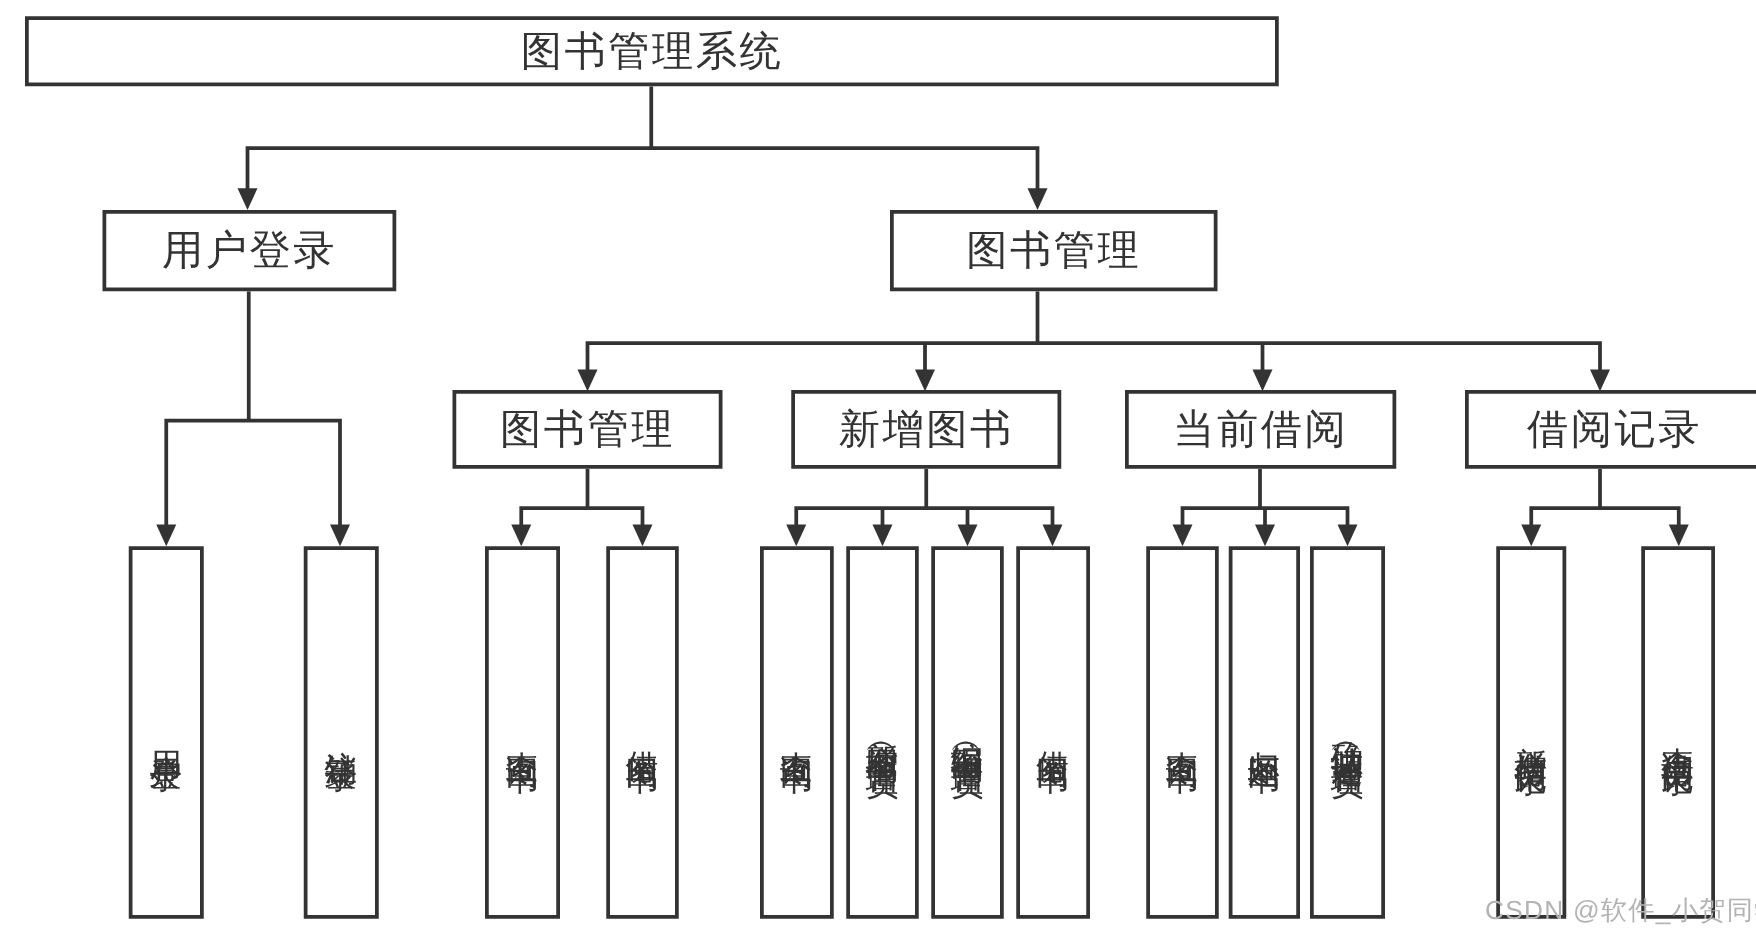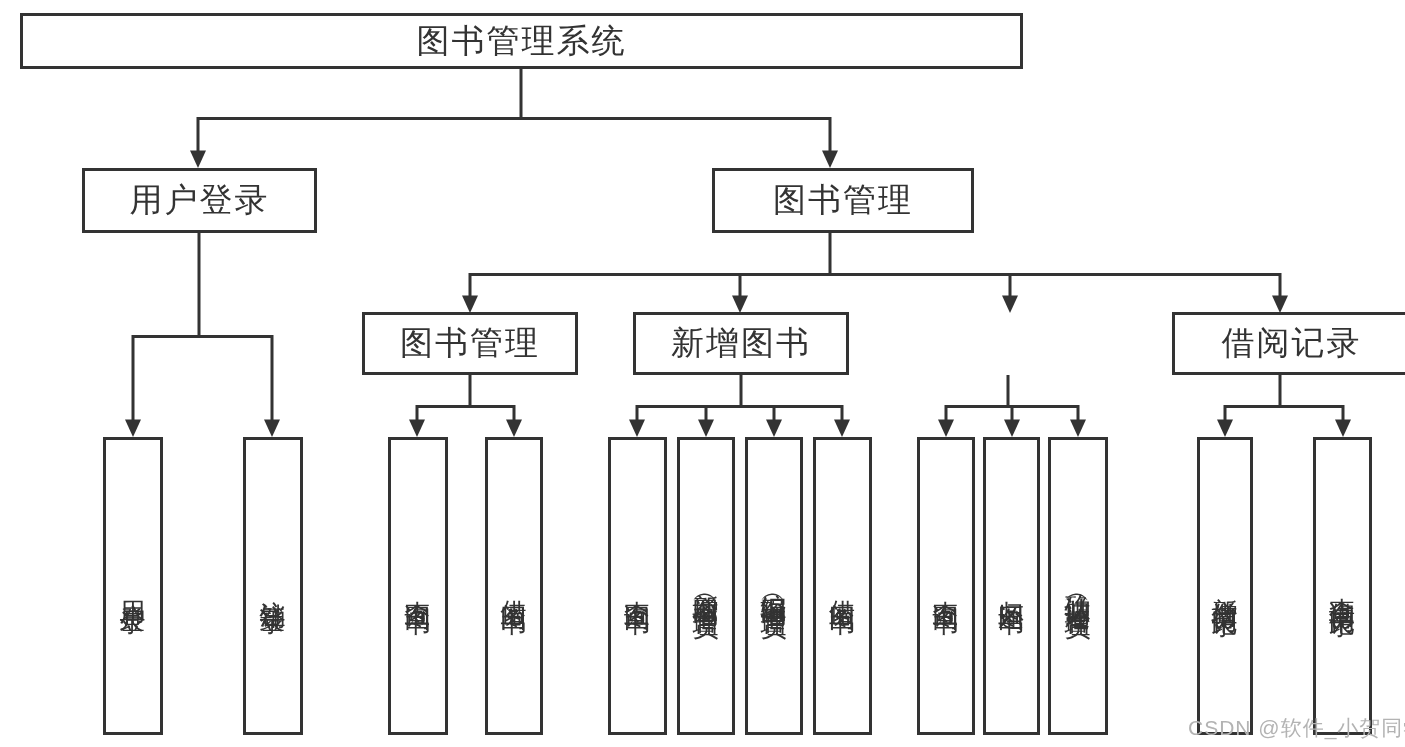--- a/index.html
+++ b/index.html
@@ -61,20 +61,21 @@
     <polygon class="ah" points="1343,437 1335,419.5 1351,419.5"></polygon>
   </svg>
 
   <div class="node hnode" style="left:20px;top:13px;width:1003px;height:56px">图书管理系统</div>
 
   <div class="node hnode" style="left:82px;top:168px;width:235px;height:65px">用户登录</div>
   <div class="node hnode" style="left:712px;top:168px;width:262px;height:65px">图书管理</div>
 
   <div class="node hnode" style="left:362px;top:312px;width:216px;height:63px">图书管理</div>
   <div class="node hnode" style="left:633px;top:312px;width:216px;height:63px">新增图书</div>
+  <div class="node hnode" style="left:900px;top:312px;width:217px;height:63px">当前借阅</div>
   <div class="node hnode" style="left:1172px;top:312px;width:239px;height:63px">借阅记录</div>
 
   <div class="node vnode" style="left:103px;top:437px;width:60px;height:298px">用户登录</div>
   <div class="node vnode" style="left:243px;top:437px;width:60px;height:298px">注销登录</div>
 
   <div class="node vnode" style="left:388px;top:437px;width:60px;height:298px">查询图书</div>
   <div class="node vnode" style="left:485px;top:437px;width:58px;height:298px">借阅图书</div>
 
   <div class="node vnode" style="left:608px;top:437px;width:59px;height:298px">查询图书</div>
   <div class="node vnode" style="left:677px;top:437px;width:58px;height:298px">新增图书（管理员）</div>

